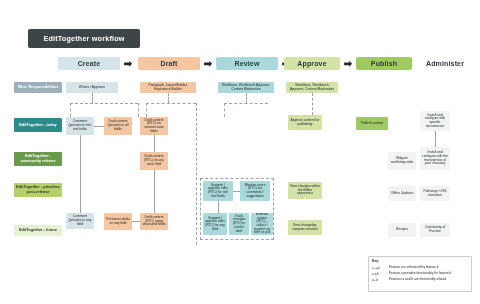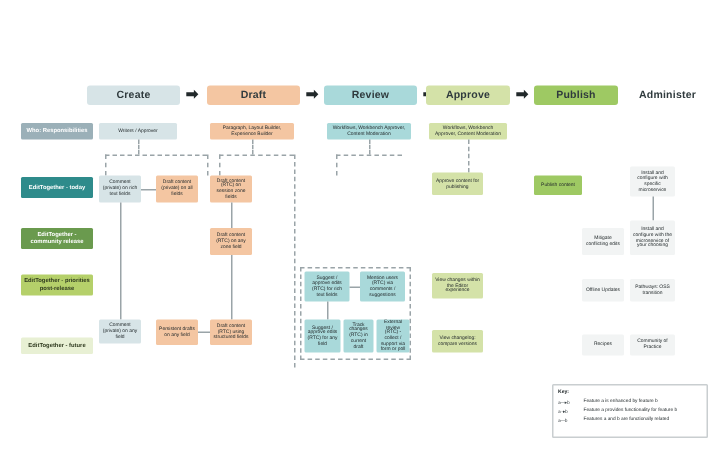--- a/index.html
+++ b/index.html
@@ -71,20 +71,23 @@
   .legend .lg-row{display:flex;align-items:center;height:6px;}
   .legend .lg-sym{width:17px;flex:0 0 17px;font-size:3.2px;color:#3d4548;
     display:flex;align-items:center;justify-content:flex-start;letter-spacing:-.2px;}
   .legend .lg-txt{font-size:3.2px;color:#22292b;line-height:1;}
 </style>
 </head>
 <body>
 
 <div id="canvas">
 
+  <div class="abs title-bar">
+    <span>EditTogether workflow</span>
+  </div>
 
   <div class="abs col-head" style="left:58px;top:57px;width:62px;background:#d7e4e7;">
     <span>Create</span>
   </div>
   <div class="abs arrow" style="left:122px;top:57px;">
     <span>➡</span>
   </div>
 
   <div class="abs col-head" style="left:138px;top:57px;width:62px;background:#f4c6a2;">
     <span>Draft</span>

